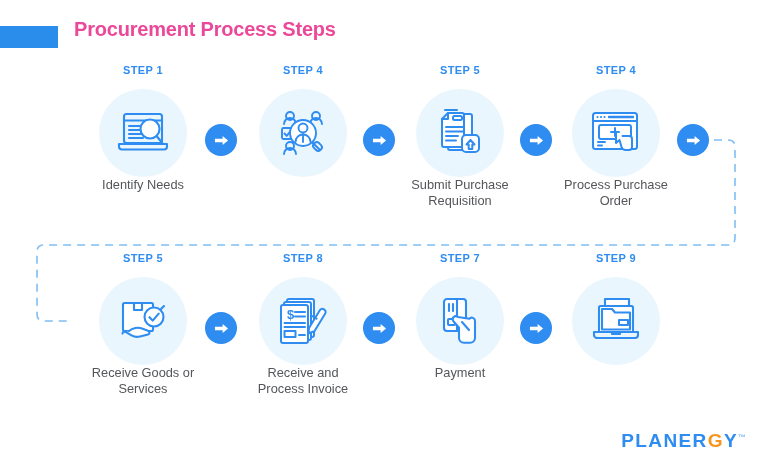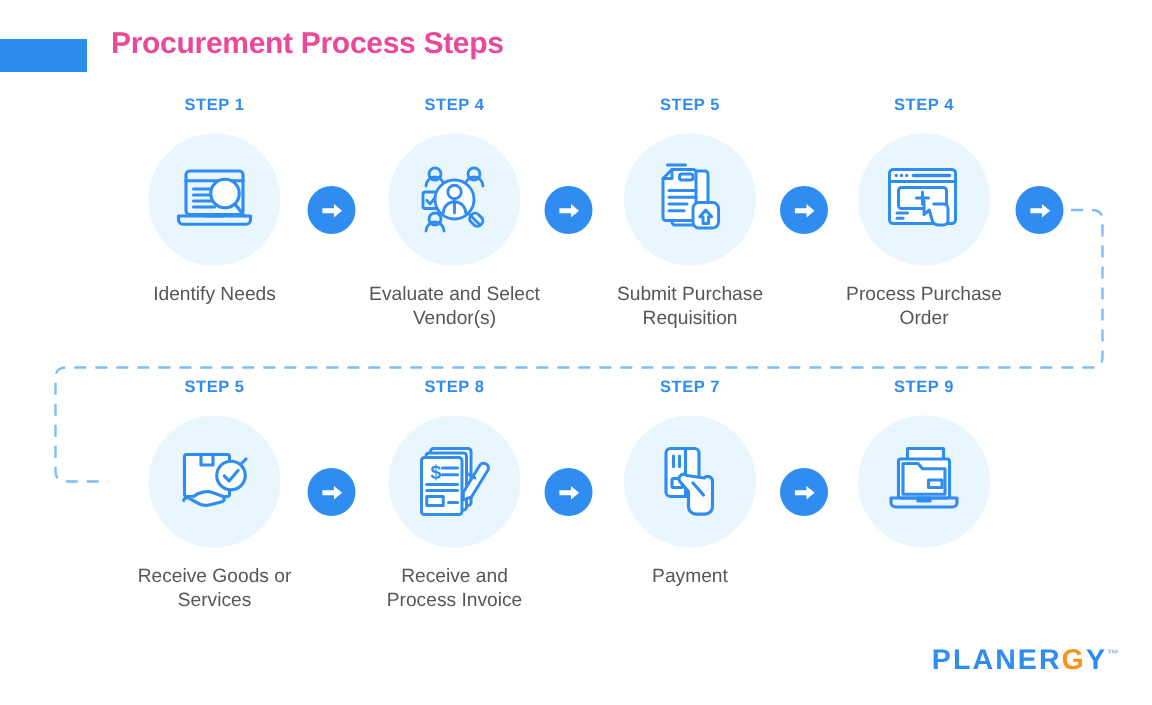--- a/index.html
+++ b/index.html
@@ -89,21 +89,20 @@
     border-radius: 50%;
     background: #eaf6fd;
     margin: 11px auto 0 auto;
     display: flex;
     align-items: center;
     justify-content: center;
   }
   .circle svg { display: block; }
 
   .step-caption {
-    margin-top: 11px;
     font-size: 12.8px;
     line-height: 16px;
     color: #54565a;
     white-space: pre-line;
   }
 
   
   .arrow {
     position: absolute;
     width: 32px;
@@ -193,22 +192,20 @@
           <line x1="17" y1="31" x2="21" y2="34"></line>
           <circle cx="27" cy="25" r="13" fill="#ffffff"></circle>
           <circle cx="27" cy="20" r="4.5"></circle>
           <path d="M19.5 34 a7.5 7.5 0 0 1 15 0"></path>
           <line x1="27" y1="26" x2="27" y2="34"></line>
           <line x1="36.5" y1="34.5" x2="44" y2="42"></line>
           <rect x="37" y="35" width="9" height="7" rx="3" transform="rotate(45 41.5 38.5)"></rect>
         </svg>
       </span>
     </div>
-    <div class="step-caption">Evaluate and Select
-Vendor(s)</div>
   </div>
 
   <div class="step step-3">
     <div class="step-label">STEP 5</div>
     <div class="circle">
       <span>
         <svg width="46" height="52" viewBox="0 0 46 52" fill="none" stroke="#2f8cf0" stroke-width="2" stroke-linecap="round" stroke-linejoin="round">
           <path d="M13 7 h20 a2 2 0 0 1 2 2 v32 a2 2 0 0 1 -2 2 h-20 a2 2 0 0 1 -2 -2 v-32 a2 2 0 0 1 2 -2 z" fill="#ffffff"></path>
           <path d="M8 3 h12 l-8 0 z" fill="none"></path>
           <path d="M5 12 l6 -6 h14 a2 2 0 0 1 2 2 v30 a2 2 0 0 1 -2 2 H7 a2 2 0 0 1 -2 -2 z" fill="#ffffff"></path>

